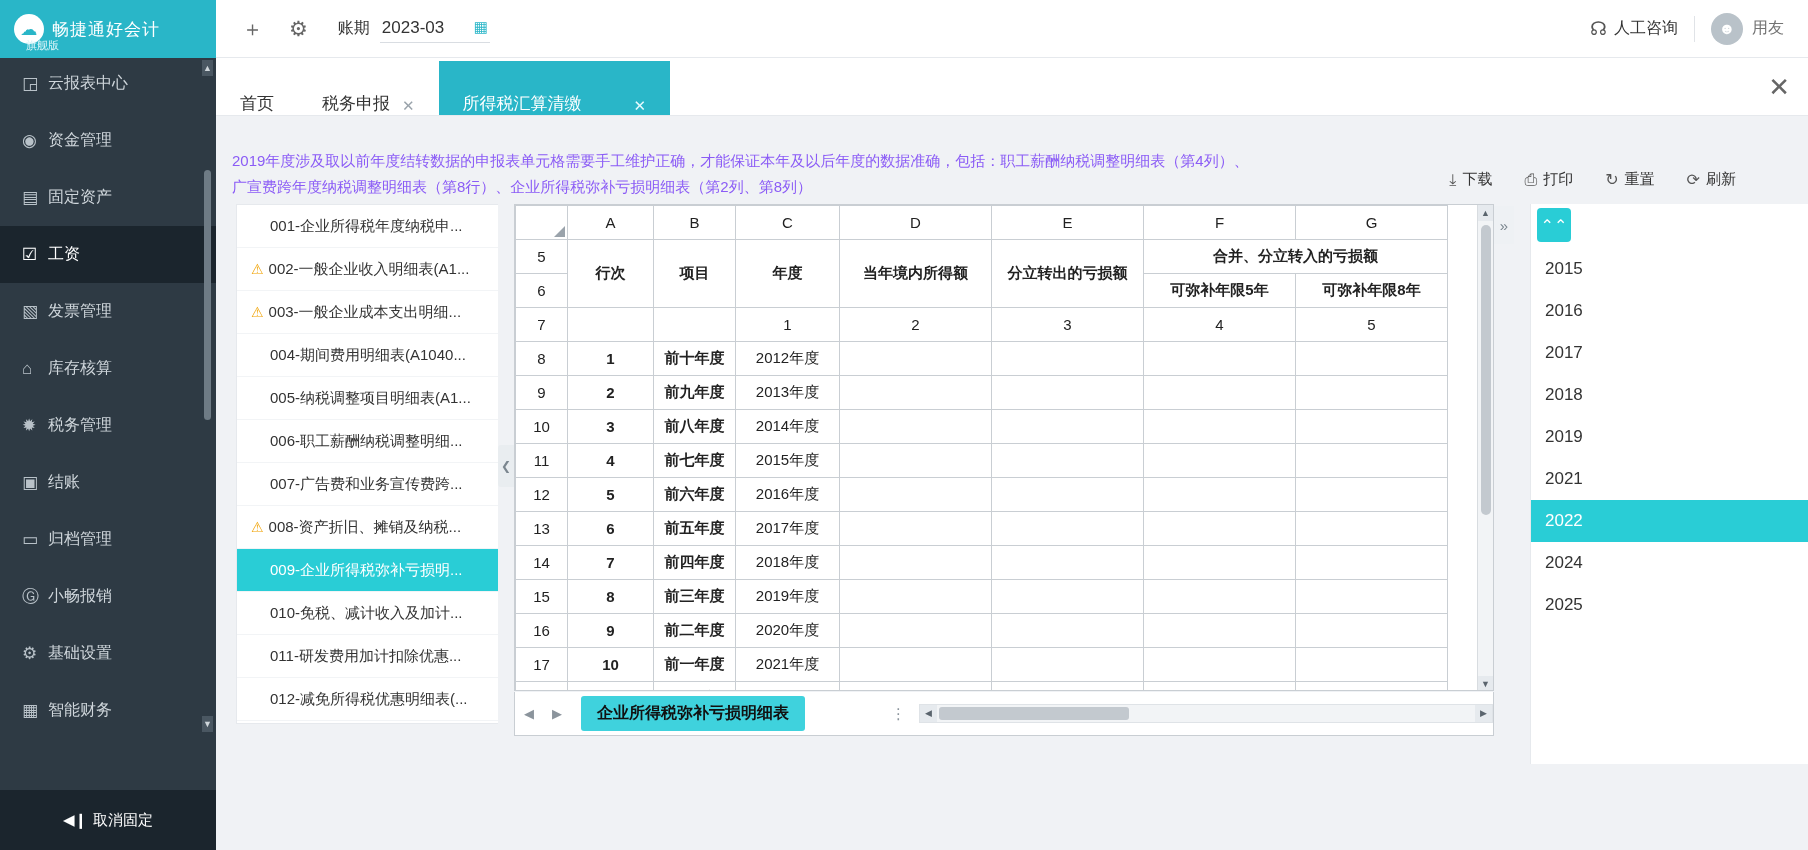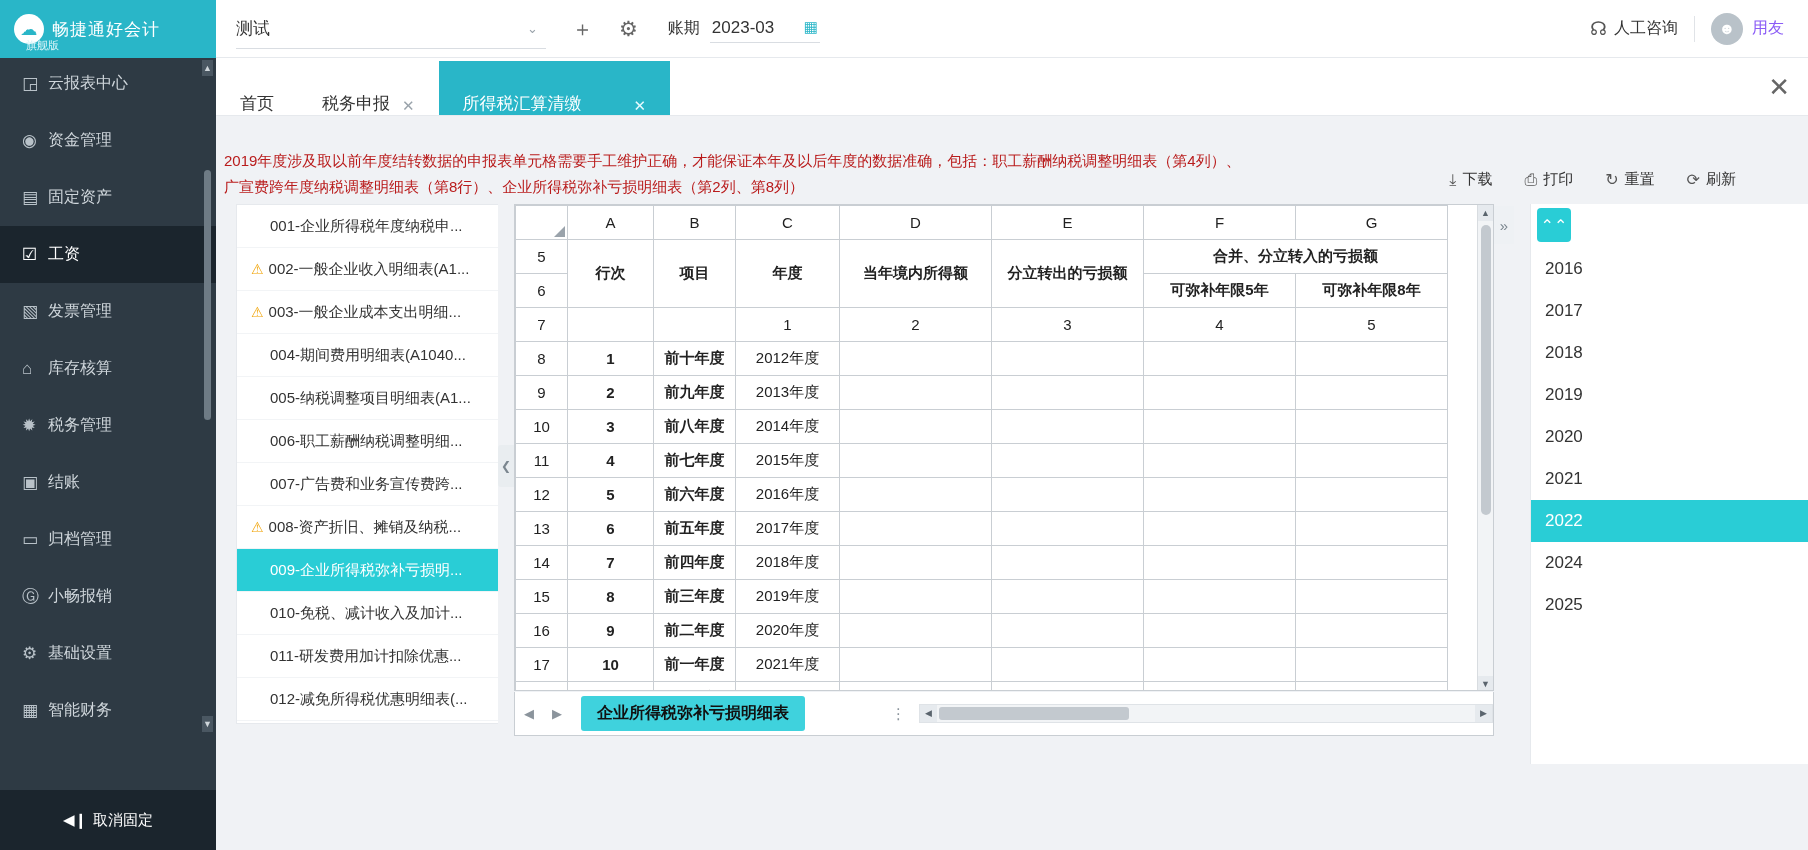--- a/index.html
+++ b/index.html
@@ -80,42 +80,42 @@
   }
   #period-box .cal { position:absolute; right:2px; top:4px; color:#29b6c8; font-size:15px;}
   #top-right { margin-left:auto; display:flex; align-items:center; padding-right:24px;}
   #cs-link { display:flex; align-items:center; font-size:16px; color:#333; cursor:pointer;}
   #cs-link .hs { font-size:19px; color:#555; margin-right:7px;}
   #divider-v { width:1px; height:26px; background:#e0e3e7; margin:0 16px;}
   #avatar {
     width:32px; height:32px; border-radius:50%; background:#b9c2c9; color:#fff;
     display:flex; align-items:center; justify-content:center; font-size:16px; margin-right:9px;
   }
-  #uname { font-size:16px; color:#8b5cf6; }
+  #uname { font-size:16px; color:#737373; }
 
   
   #tabbar {
     position:absolute; left:216px; top:58px; width:1592px; height:58px;
     background:#fff; display:flex; align-items:flex-end; border-bottom:1px solid #e6e9ed;
   }
   .tab {
     height:54px; display:flex; align-items:flex-end; padding:0 24px;
     font-size:17px; color:#333; cursor:pointer; white-space:nowrap;
   }
   .tab .x { margin-left:12px; color:#9aa3ab; font-size:15px; }
   .tab.active { background:#29b6c8; color:#fff;gap:40px; }
   .tab.active .x { color:#e6fbfe; }
   #tabclose {
     position:absolute; right:18px; top:14px; font-size:26px; color:#666; cursor:pointer;
   }
 
   
   #notice {
-    position:absolute; left:224px; top:148px; width:1030px;
-    font-size:15px; color:#b91c1c; line-height:26px;
+    position:absolute; left:232px; top:148px; width:1030px;
+    font-size:15px; color:#8b5cf6; line-height:26px;
   }
 
   
   #toolbar {
     position:absolute; right:72px; top:170px; display:flex; align-items:center;
     font-size:15px; color:#333;
   }
   #toolbar .tbtn { display:flex; align-items:center; margin-left:32px; cursor:pointer;}
   #toolbar .tbtn .g { font-size:16px; margin-right:6px; color:#555;}
 
@@ -286,24 +286,20 @@
     <div class="down">▼</div>
   </div>
 
   <div id="unfix">
     <span style="margin-right:6px;">◀❙</span>
     <span>取消固定</span>
   </div>
 </div>
 
 <div id="topbar">
-  <div id="company-select">
-    <span class="cname">测试</span>
-    <span class="chev">⌄</span>
-  </div>
   <div class="tb-icon">＋</div>
   <div class="tb-icon">⚙</div>
   <div id="period-label">账期</div>
   <div id="period-box">
     <span>2023-03</span>
     <span class="cal">▦</span>
   </div>
   <div id="top-right">
     <div id="cs-link">
       <span class="hs">☊</span>
@@ -580,23 +576,23 @@
   <div class="dots">⋮</div>
   <div id="hscroll">
     <div class="ha">◀</div>
     <div class="hthumb"></div>
     <div class="ha r">▶</div>
   </div>
 </div>
 
 <div id="year-rail">
   <div style="height:44px"></div>
+  <div class="year-item">2015</div>
   <div class="year-item">2016</div>
   <div class="year-item">2017</div>
   <div class="year-item">2018</div>
   <div class="year-item">2019</div>
-  <div class="year-item">2020</div>
   <div class="year-item">2021</div>
   <div class="year-item sel">2022</div>
   <div class="year-item">2024</div>
   <div class="year-item">2025</div>
 </div>
 <div id="rail-top">⌃⌃</div>
 
 </body></html>

